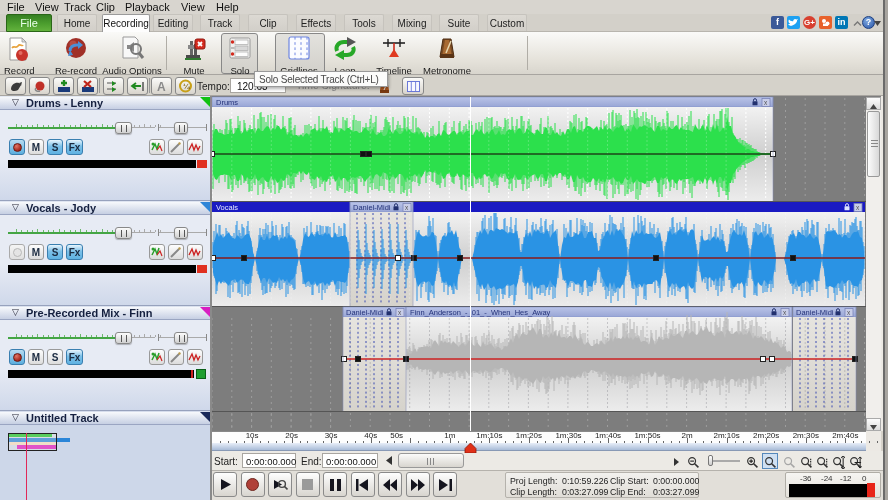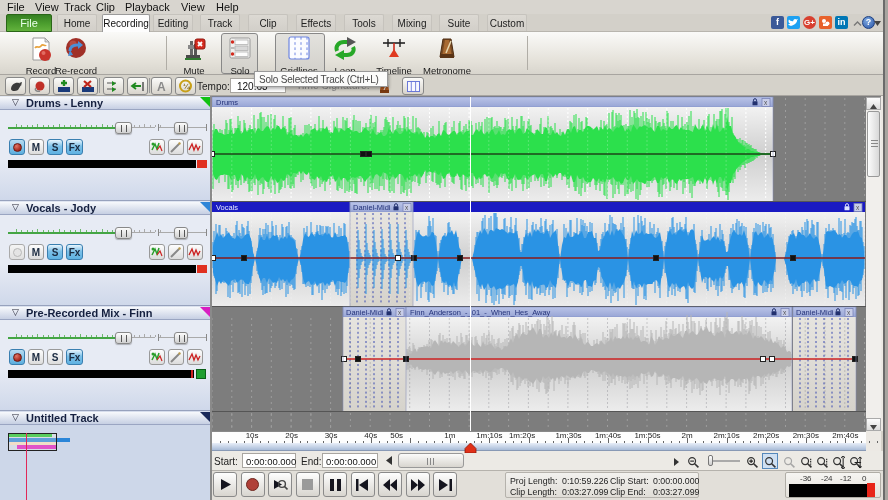--- a/index.html
+++ b/index.html
@@ -115,39 +115,48 @@
 <div style="position:absolute;left:862px;top:16px;width:13px;height:13px;border-radius:50%;background:radial-gradient(circle at 38% 32%,#7ea9e0,#2a55a8);border:1px solid #1d3f80;color:#fff;font-size:9px;font-weight:bold;text-align:center;line-height:11px">?</div>
 <svg width="7" height="5" viewBox="0 0 7 5" style="position:absolute;left:874px;top:21px">
       <path d="M0 0h7L3.5 5z" fill="#444"></path>
     </svg>
 
 <div id="ribbon"></div>
 <div class="rsep" style="left:166px"></div>
 <div class="pressed" style="left:221px;width:37px"></div>
 <div class="pressed" style="left:275px;width:50px"></div>
 <div class="rsep" style="left:527px"></div>
-<div style="position:absolute;left:16px;top:35px;width:50px;text-align:center">
+<div style="position:absolute;left:4px;top:35px;width:50px;text-align:left">
       <div style="height:28px"><svg width="28" height="28" viewBox="0 0 28 28">
 <path d="M6 3h12l4 4v18H6z" fill="#fff" stroke="#999" stroke-width="1"></path>
           <path d="M18 3l4 4h-4z" fill="#ddd" stroke="#999" stroke-width="0.8"></path>
 <path d="M8 13c2-3 4 1 6-2s4 1 5-1" stroke="#e8a23c" stroke-width="1.6" fill="none"></path>
 <circle cx="18" cy="20" r="6" fill="#c8342c"></circle>
           <circle cx="16.5" cy="18" r="2" fill="#e87a70" opacity="0.8"></circle>
         </svg></div>
       <div style="font-size:9.5px;color:#1a1a1a;margin-top:2px;white-space:nowrap">Record</div>
     </div>
     <div style="position:absolute;left:42px;top:35px;width:68px;text-align:center">
       <div style="height:28px"><svg width="28" height="28" viewBox="0 0 28 28">
 <circle cx="14" cy="13" r="10" fill="#a03028"></circle>
           <circle cx="11" cy="9" r="3.5" fill="#c05850" opacity="0.7"></circle>
 <path d="M8 16c0-4 3-6 7-6h4" stroke="#4a90d8" stroke-width="3" fill="none"></path>
 <path d="M16 6l5 4-5 4z" fill="#4a90d8"></path>
           <path d="M8 15l3 5-5 1z" fill="#4a90d8"></path>
         </svg></div>
       <div style="font-size:9.5px;color:#1a1a1a;margin-top:2px;white-space:nowrap">Re-record</div>
+    </div>
+    <div style="position:absolute;left:90px;top:35px;width:84px;text-align:center">
+      <div style="height:28px"><svg width="28" height="28" viewBox="0 0 28 28">
+<path d="M5 2h12l3 3v18H5z" fill="#f8f8f8" stroke="#999"></path>
+<path d="M9 10h3l4-3v10l-4-3H9z" fill="#888"></path>
+<circle cx="18" cy="14" r="5" fill="none" stroke="#777" stroke-width="2"></circle>
+<path d="M21 18l4 5" stroke="#777" stroke-width="3"></path>
+        </svg></div>
+      <div style="font-size:9.5px;color:#1a1a1a;margin-top:2px;white-space:nowrap">Audio Options</div>
     </div>
     <div style="position:absolute;left:175px;top:35px;width:38px;text-align:center">
       <div style="height:28px"><svg width="28" height="28" viewBox="0 0 28 28">
 <rect x="6" y="20" width="14" height="3" fill="#4a4a4a"></rect>
           <rect x="5" y="23" width="16" height="2" fill="#2f7a2f"></rect>
 <rect x="10" y="6" width="3" height="14" fill="#666"></rect>
           <rect x="8" y="10" width="7" height="4" fill="#888"></rect>
 <rect x="14" y="9" width="3" height="11" fill="#555"></rect>
 <rect x="15" y="4" width="10" height="10" rx="2" fill="#d42a1e" stroke="#901810"></rect>
 <path d="M18 7l4 4m0-4l-4 4" stroke="#fff" stroke-width="1.8"></path>
@@ -759,21 +768,21 @@
     <div style="position:absolute;left:861.1px;top:441px;width:1px;height:2px;background:#666"></div>
     <div style="position:absolute;left:869.0px;top:441px;width:1px;height:2px;background:#666"></div>
     <div style="position:absolute;left:876.9px;top:441px;width:1px;height:2px;background:#666"></div>
     <div style="position:absolute;left:232.1px;top:431px;width:40px;text-align:center;font-size:8px;color:#222">10s</div>
     <div style="position:absolute;left:271.6px;top:431px;width:40px;text-align:center;font-size:8px;color:#222">20s</div>
     <div style="position:absolute;left:311.1px;top:431px;width:40px;text-align:center;font-size:8px;color:#222">30s</div>
     <div style="position:absolute;left:350.7px;top:431px;width:40px;text-align:center;font-size:8px;color:#222">40s</div>
     <div style="position:absolute;left:390.2px;top:431px;width:40px;font-size:8px;color:#222">50s</div>
     <div style="position:absolute;left:429.8px;top:431px;width:40px;text-align:center;font-size:8px;color:#222">1m</div>
     <div style="position:absolute;left:469.3px;top:431px;width:40px;text-align:center;font-size:8px;color:#222">1m:10s</div>
-    <div style="position:absolute;left:508.9px;top:431px;width:40px;font-size:8px;color:#222">1m:20s</div>
+    <div style="position:absolute;left:508.9px;top:431px;width:40px;text-align:center;font-size:8px;color:#222">1m:20s</div>
     <div style="position:absolute;left:548.5px;top:431px;width:40px;text-align:center;font-size:8px;color:#222">1m:30s</div>
     <div style="position:absolute;left:588.0px;top:431px;width:40px;text-align:center;font-size:8px;color:#222">1m:40s</div>
     <div style="position:absolute;left:627.5px;top:431px;width:40px;text-align:center;font-size:8px;color:#222">1m:50s</div>
     <div style="position:absolute;left:667.1px;top:431px;width:40px;text-align:center;font-size:8px;color:#222">2m</div>
     <div style="position:absolute;left:706.6px;top:431px;width:40px;text-align:center;font-size:8px;color:#222">2m:10s</div>
     <div style="position:absolute;left:746.2px;top:431px;width:40px;text-align:center;font-size:8px;color:#222">2m:20s</div>
     <div style="position:absolute;left:785.8px;top:431px;width:40px;text-align:center;font-size:8px;color:#222">2m:30s</div>
     <div style="position:absolute;left:825.3px;top:431px;width:40px;text-align:center;font-size:8px;color:#222">2m:40s</div>
 <svg width="13" height="10" viewBox="0 0 13 10" style="position:absolute;left:464px;top:443px;z-index:10">
       <path d="M6.5 0l5.5 5.5V10H1V5.5z" fill="#e03018" stroke="#901808" stroke-width="0.8"></path>

